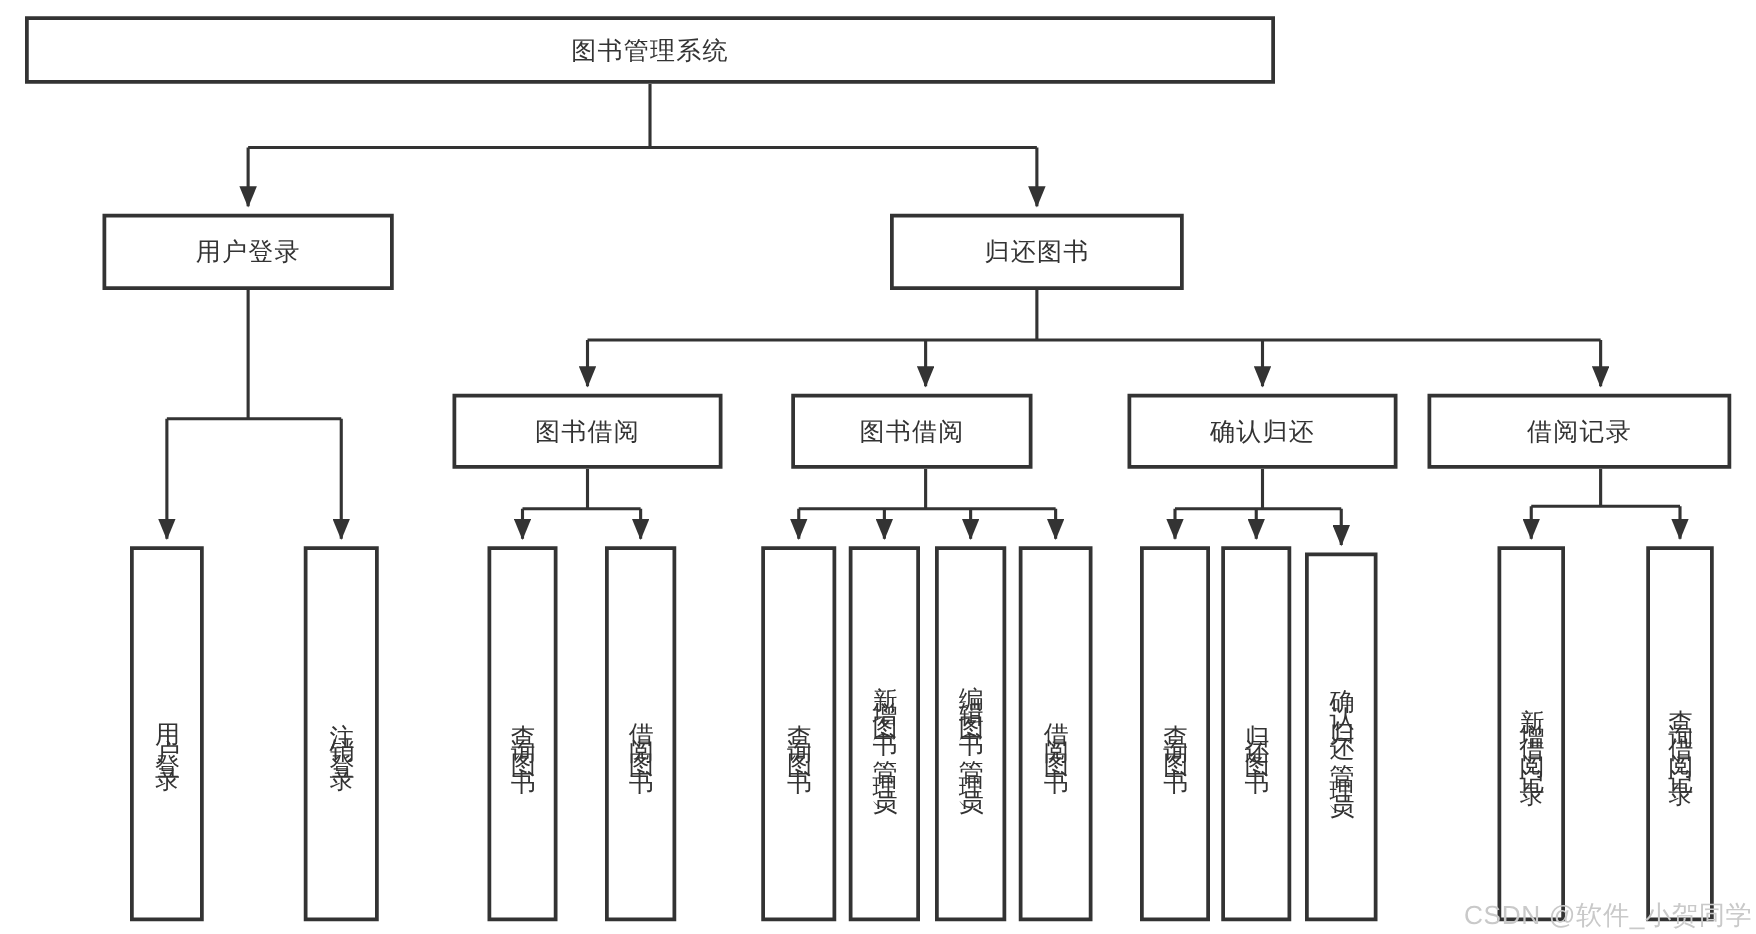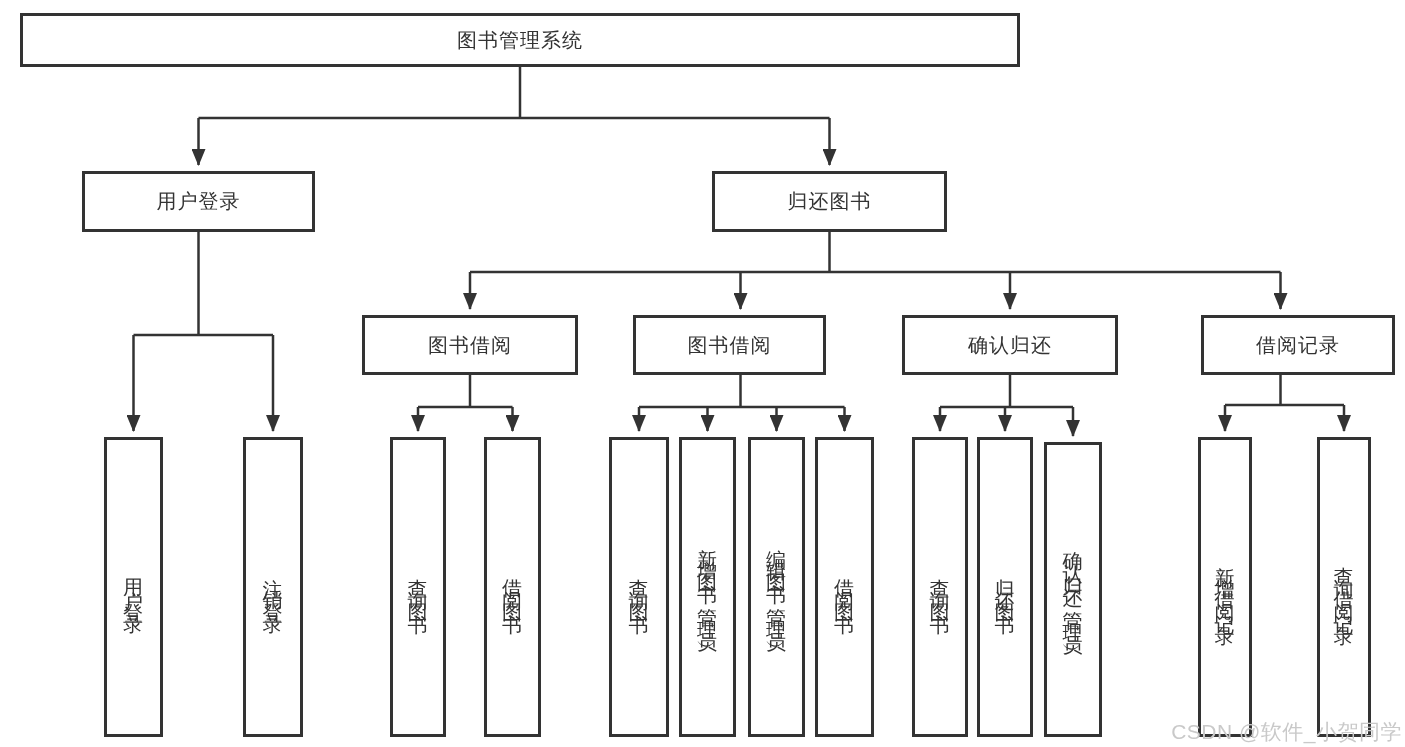--- a/index.html
+++ b/index.html
@@ -131,21 +131,21 @@
 
   <div class="node" style="left:362px;top:315px;width:216px;height:60px">
     <span class="hlabel">图书借阅</span>
   </div>
   <div class="node" style="left:633px;top:315px;width:193px;height:60px">
     <span class="hlabel">图书借阅</span>
   </div>
   <div class="node" style="left:902px;top:315px;width:216px;height:60px">
     <span class="hlabel">确认归还</span>
   </div>
-  <div class="node" style="left:1201px;top:315px;width:194px;height:60px">
+  <div class="node" style="left:1142px;top:315px;width:243px;height:60px">
     <span class="hlabel">借阅记录</span>
   </div>
 
   <div class="node" style="left:104px;top:437px;width:59px;height:300px">
     <span class="vlabel">用户登录</span>
   </div>
   <div class="node" style="left:243px;top:437px;width:60px;height:300px">
     <span class="vlabel">注销登录</span>
   </div>
 

